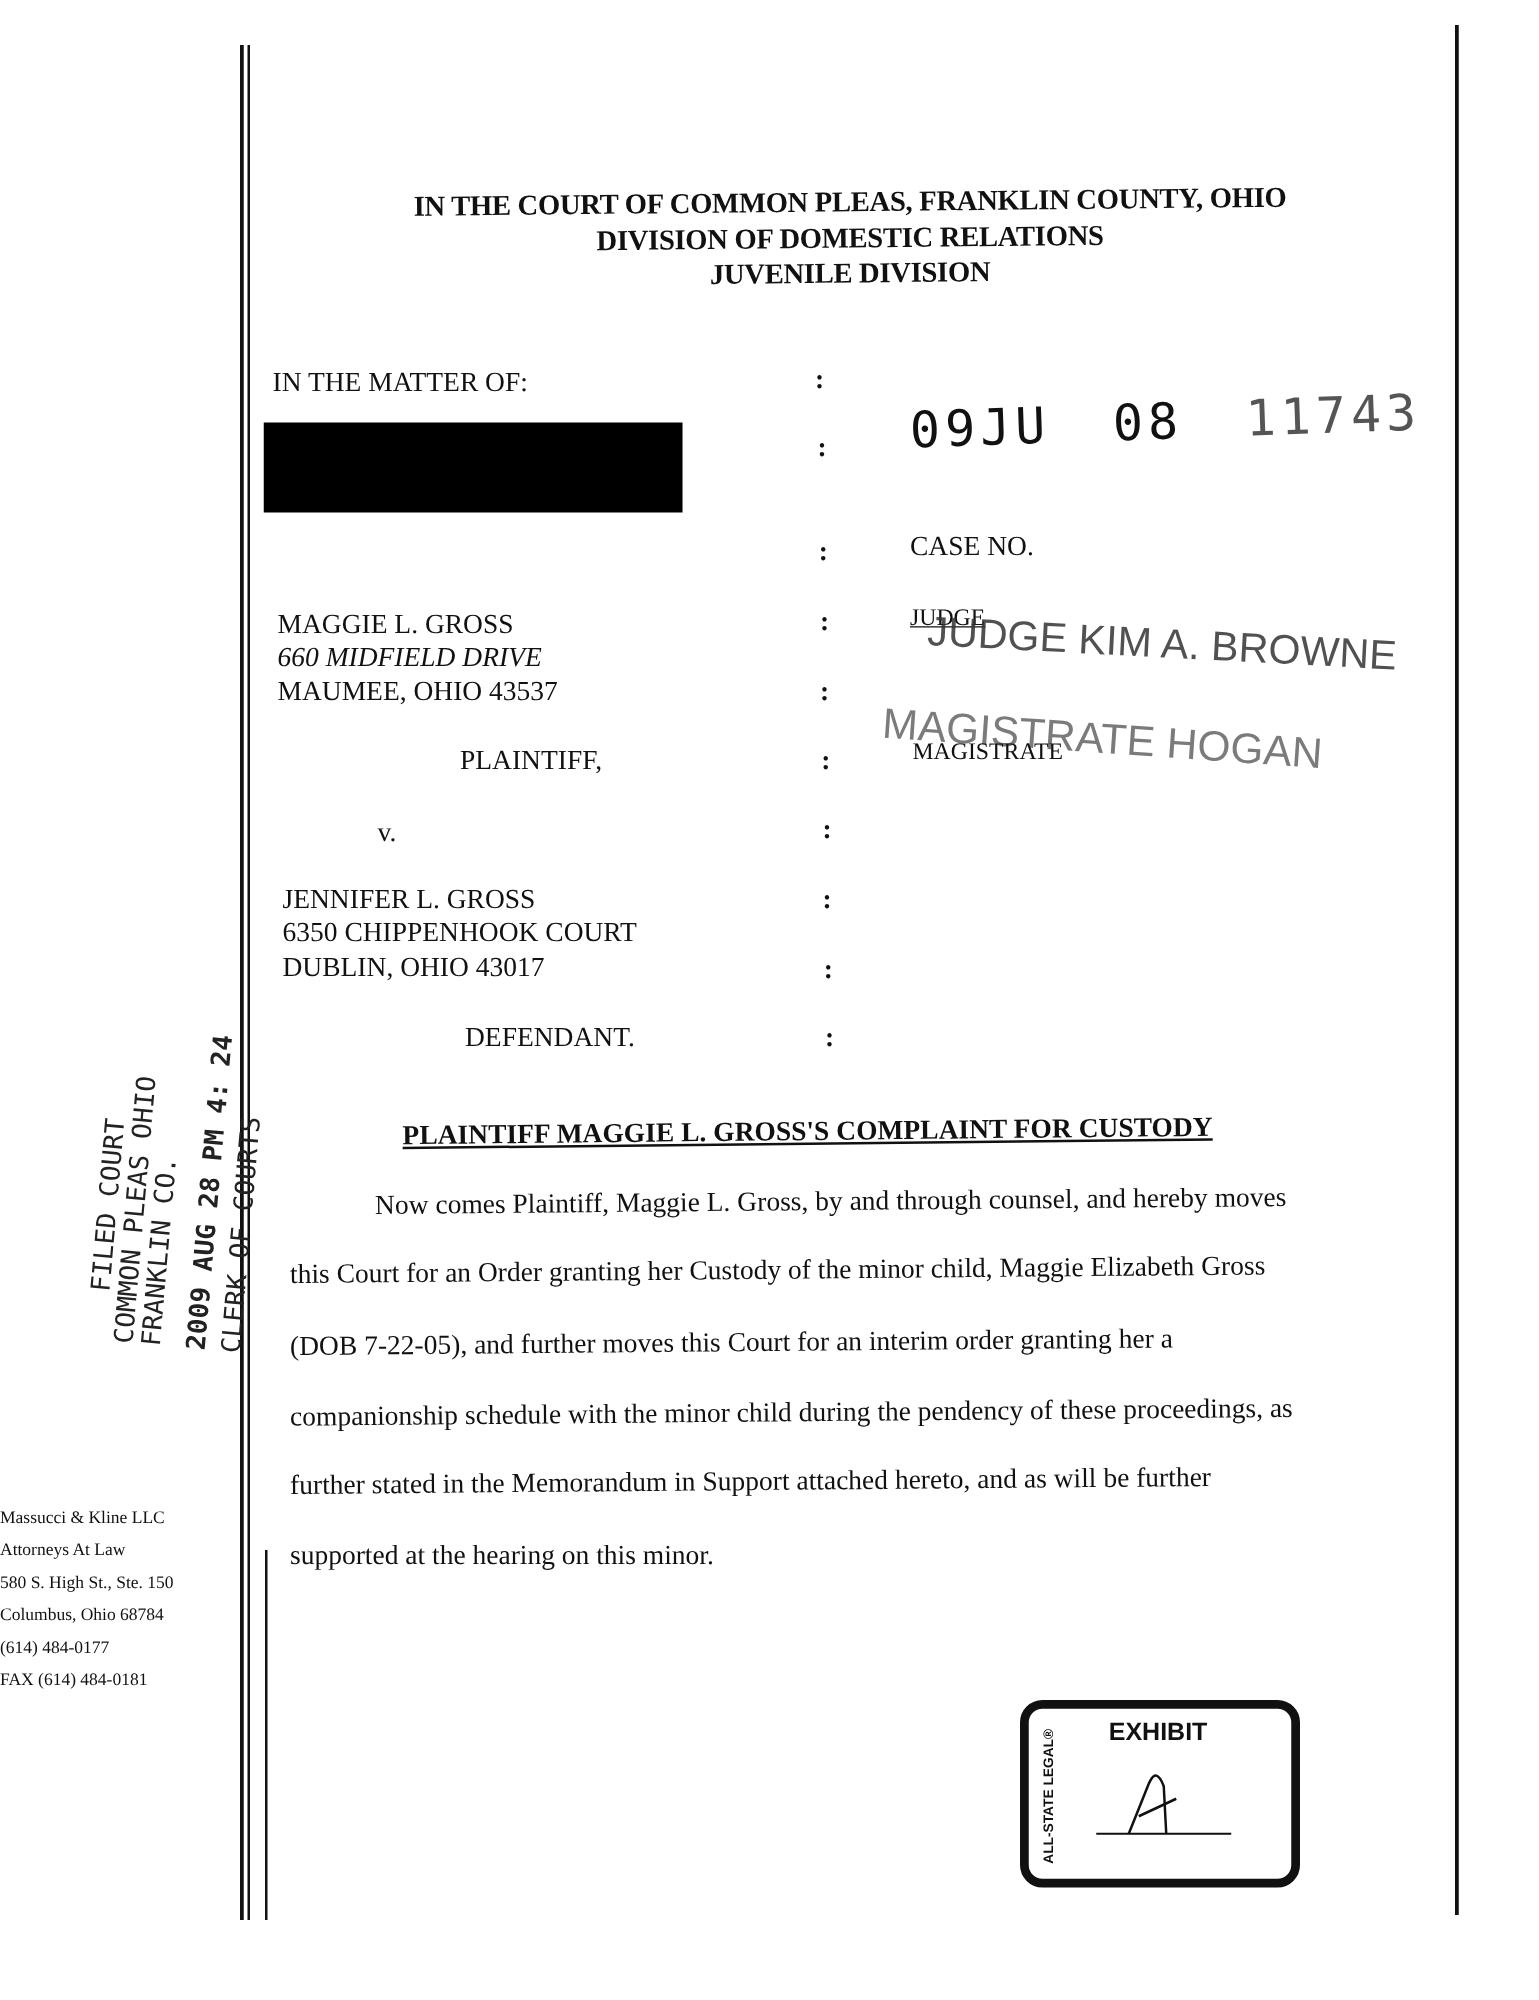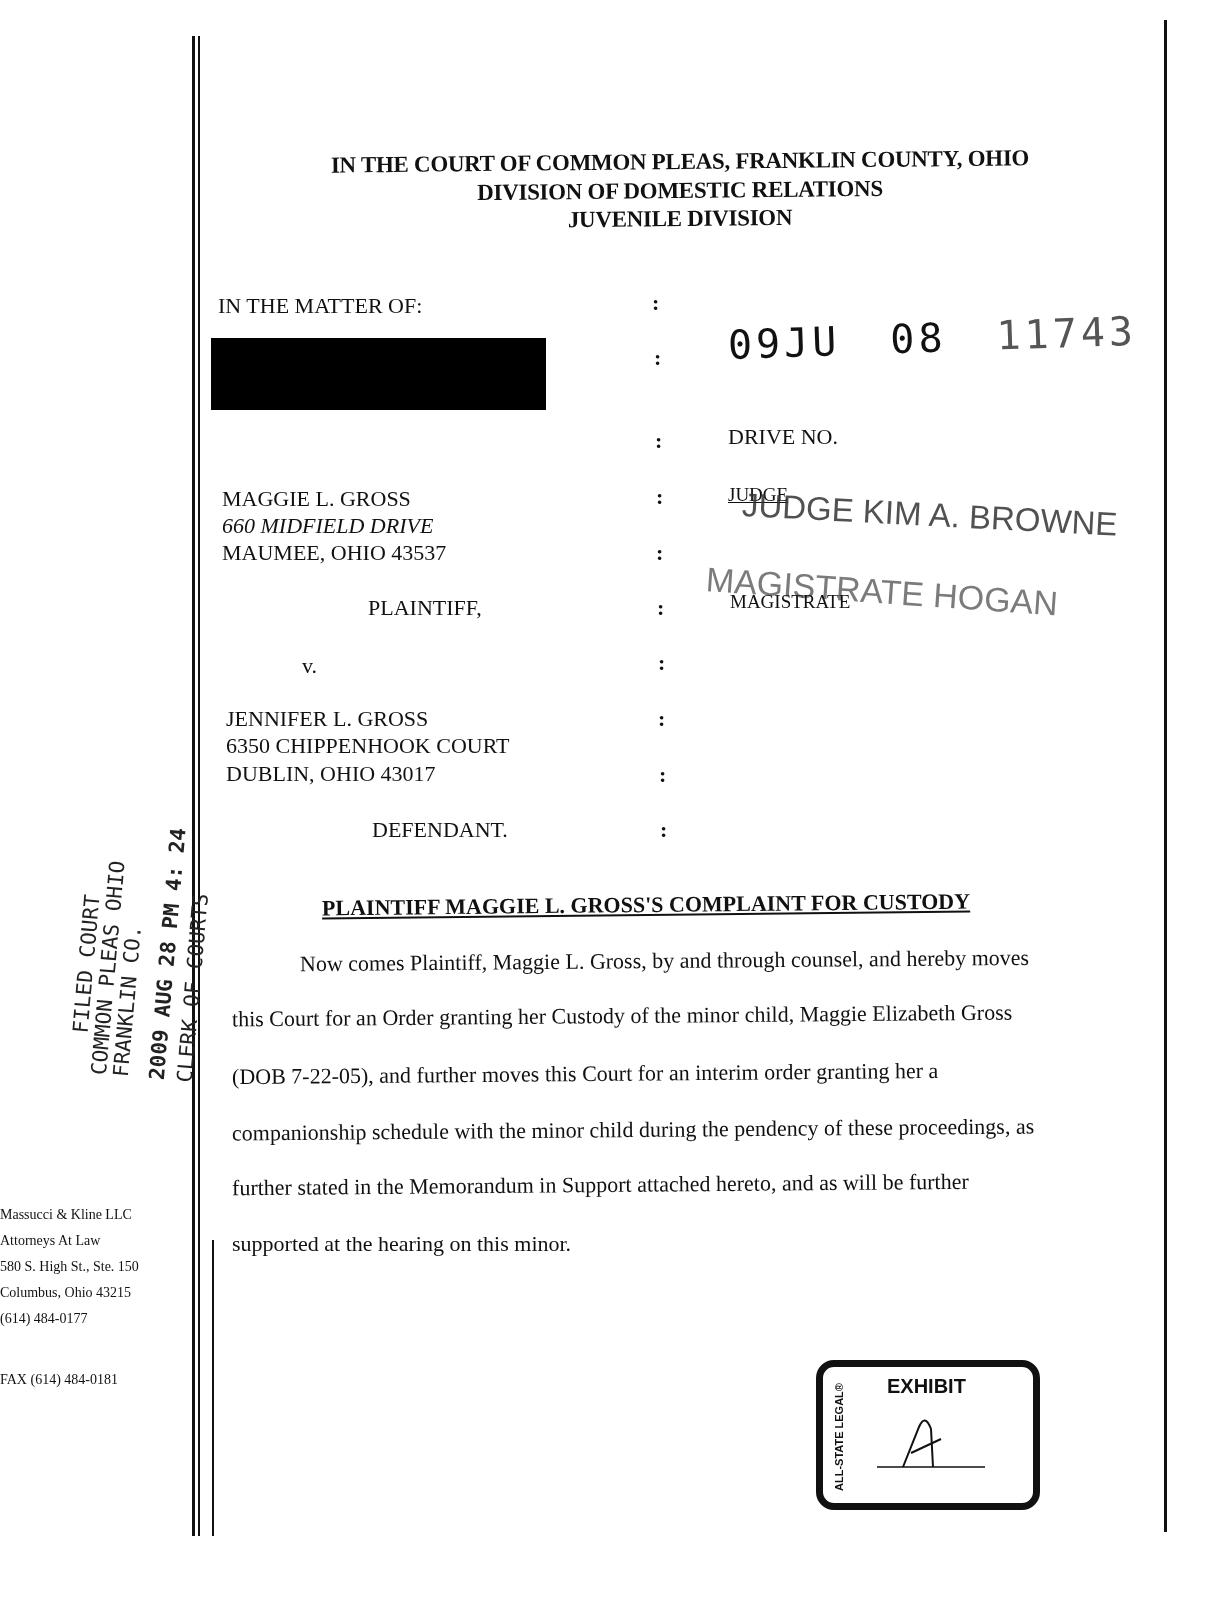--- a/index.html
+++ b/index.html
@@ -50,21 +50,21 @@
 <div class="colon" style="left:658px;top:650px;">:</div>
 <div class="colon" style="left:658px;top:706px;">:</div>
 <div class="colon" style="left:659px;top:762px;">:</div>
 <div class="colon" style="left:660px;top:817px;">:</div>
 
 <div class="abs stamp-mono" style="left:728px;top:322px;font-size:40px;letter-spacing:4px;transform:rotate(-2deg);transform-origin:left;white-space:nowrap;">
   <span>09JU</span>
   <span style="margin-left:22px;">08</span>
   <span style="margin-left:22px;color:#555;">11743</span>
 </div>
-<div class="abs caption" style="left:728px;top:423px;">DRIVE NO.</div>
+<div class="abs caption" style="left:728px;top:423px;">CASE NO.</div>
 
 <div class="abs caption" style="left:728px;top:481px;font-size:19px;text-decoration:underline;">JUDGE</div>
 <div class="abs" style="left:742px;top:486px;font-family:'Liberation Sans','DejaVu Sans',sans-serif;font-size:33px;color:#333;letter-spacing:0px;transform:rotate(3deg);transform-origin:left;white-space:nowrap;opacity:0.85;">JUDGE KIM A. BROWNE</div>
 
 <div class="abs" style="left:706px;top:560px;font-family:'Liberation Sans','DejaVu Sans',sans-serif;font-size:34px;color:#444;transform:rotate(4deg);transform-origin:left;white-space:nowrap;opacity:0.7;">MAGISTRATE HOGAN</div>
 <div class="abs caption" style="left:730px;top:588px;font-size:19px;">MAGISTRATE</div>
 
 <div class="abs stamp-mono" style="left:66px;top:1072px;transform:rotate(-85deg);transform-origin:left top;font-size:21px;line-height:22px;white-space:nowrap;color:#222;">
   <div><span style="margin-left:40px;">FILED</span> <span>COURT</span></div>
   <div><span>COMMON PLEAS</span> <span>OHIO</span></div>
@@ -78,23 +78,23 @@
 <div class="body-line" style="left:300px;top:948px;transform:rotate(-0.5deg);">Now comes Plaintiff, Maggie L. Gross, by and through counsel, and hereby moves</div>
 <div class="body-line" style="top:1003px;transform:rotate(-0.5deg);">this Court for an Order granting her Custody of the minor child, Maggie Elizabeth Gross</div>
 <div class="body-line" style="top:1061px;transform:rotate(-0.5deg);">(DOB 7-22-05), and further moves this Court for an interim order granting her a</div>
 <div class="body-line" style="top:1117px;transform:rotate(-0.5deg);">companionship schedule with the minor child during the pendency of these proceedings, as</div>
 <div class="body-line" style="top:1172px;transform:rotate(-0.5deg);">further stated in the Memorandum in Support attached hereto, and as will be further</div>
 <div class="body-line" style="top:1231px;">supported at the hearing on this minor.</div>
 
 <div class="firm" style="top:1202px;">Massucci &amp; Kline LLC</div>
 <div class="firm" style="top:1228px;">Attorneys At Law</div>
 <div class="firm" style="top:1254px;">580 S. High St., Ste. 150</div>
-<div class="firm" style="top:1280px;">Columbus, Ohio  43215</div>
+<div class="firm" style="top:1280px;">Columbus, Ohio  68784</div>
 <div class="firm" style="top:1306px;">(614) 484-0177</div>
-<div class="firm" style="top:1332px;margin-top:35px;">FAX (614) 484-0181</div>
+<div class="firm" style="top:1332px;">FAX (614) 484-0181</div>
 
 <div class="abs" style="left:816px;top:1360px;width:210px;height:136px;border:7px solid #111;border-radius:18px;background:#fff;">
   <div class="abs" style="left:-44px;top:58px;width:120px;transform:rotate(-90deg);font-family:'Liberation Sans','DejaVu Sans',sans-serif;font-size:11px;font-weight:bold;white-space:nowrap;">ALL-STATE LEGAL®</div>
   <div class="abs" style="left:64px;top:8px;font-family:'Liberation Sans','DejaVu Sans',sans-serif;font-size:20px;font-weight:bold;">EXHIBIT</div>
   <svg class="abs" style="left:50px;top:40px;" width="120" height="70" viewBox="0 0 120 70">
     <line x1="4" y1="60" x2="112" y2="60" stroke="#111" stroke-width="1.5"></line>
     <path d="M30 60 L46 20 Q52 6 58 22 L60 60" fill="none" stroke="#111" stroke-width="2"></path>
     <line x1="38" y1="46" x2="68" y2="32" stroke="#111" stroke-width="2"></line>
   </svg>
 

